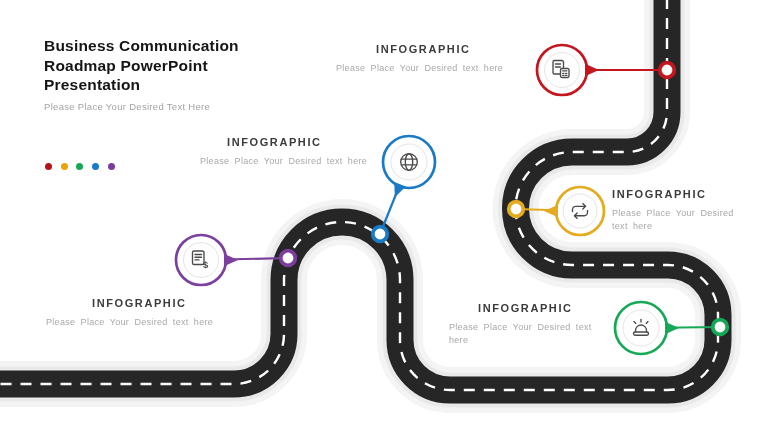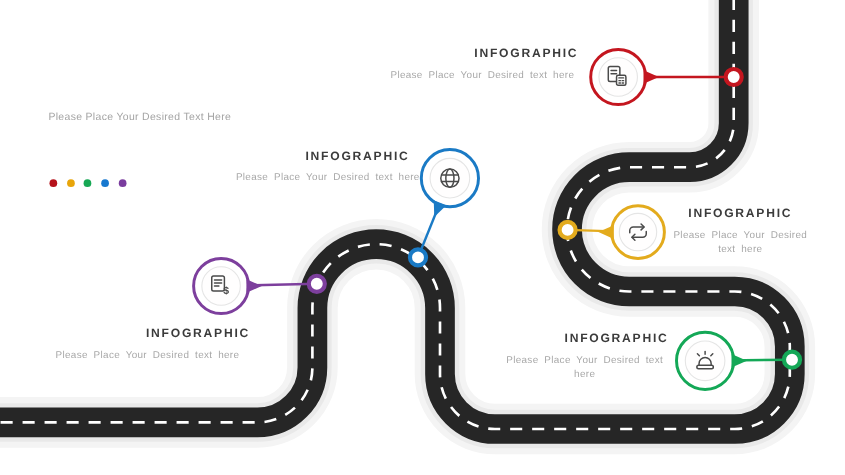--- a/index.html
+++ b/index.html
@@ -17,21 +17,21 @@
   .slide-subtitle {
     position:absolute; left:44px; top:101px;
     font-size:9.5px; color:#a3a3a3; letter-spacing:0.3px;
   }
   .dots-row { position:absolute; left:45px; top:163px; display:flex; }
   .dots-row span {
     width:7px; height:7px; border-radius:50%; margin-right:8.7px;
     display:inline-block;
   }
 
-  .info-block { position:absolute; text-align:center; }
+  .info-block { position:absolute; }
   .info-title {
     font-size:11px; font-weight:600; color:#3b3b3b;
     letter-spacing:1.6px;
   }
   .info-sub {
     position:relative; margin-top:7px;
     font-size:9px; color:#a8a8a8; letter-spacing:0.3px;
     word-spacing:2.5px; line-height:13px;
   }
 
@@ -139,20 +139,25 @@
       <g class="ic" transform="translate(641,329)">
         <path d="M -5.5 3 v -1.5 a 5.5 5.5 0 0 1 11 0 V 3"></path>
         <rect x="-7.5" y="3" width="15" height="3.2" rx="1.6"></rect>
         <line x1="0" y1="-7" x2="0" y2="-9.5"></line>
         <line x1="-5.2" y1="-5.6" x2="-7" y2="-7.4"></line>
         <line x1="5.2" y1="-5.6" x2="7" y2="-7.4"></line>
       </g>
     </g>
   </svg>
 
+  <div class="title-block">
+    <div class="slide-title">Business Communication
+Roadmap PowerPoint
+Presentation</div>
+  </div>
   <div class="slide-subtitle">Please Place Your Desired Text Here</div>
 
   <div class="dots-row">
     <span style="background-color: rgb(181, 18, 27);"></span>
     <span style="background-color: rgb(232, 165, 10);"></span>
     <span style="background-color: rgb(23, 168, 84);"></span>
     <span style="background-color: rgb(23, 120, 207);"></span>
     <span style="background-color: rgb(122, 60, 158);"></span>
   </div>
 

